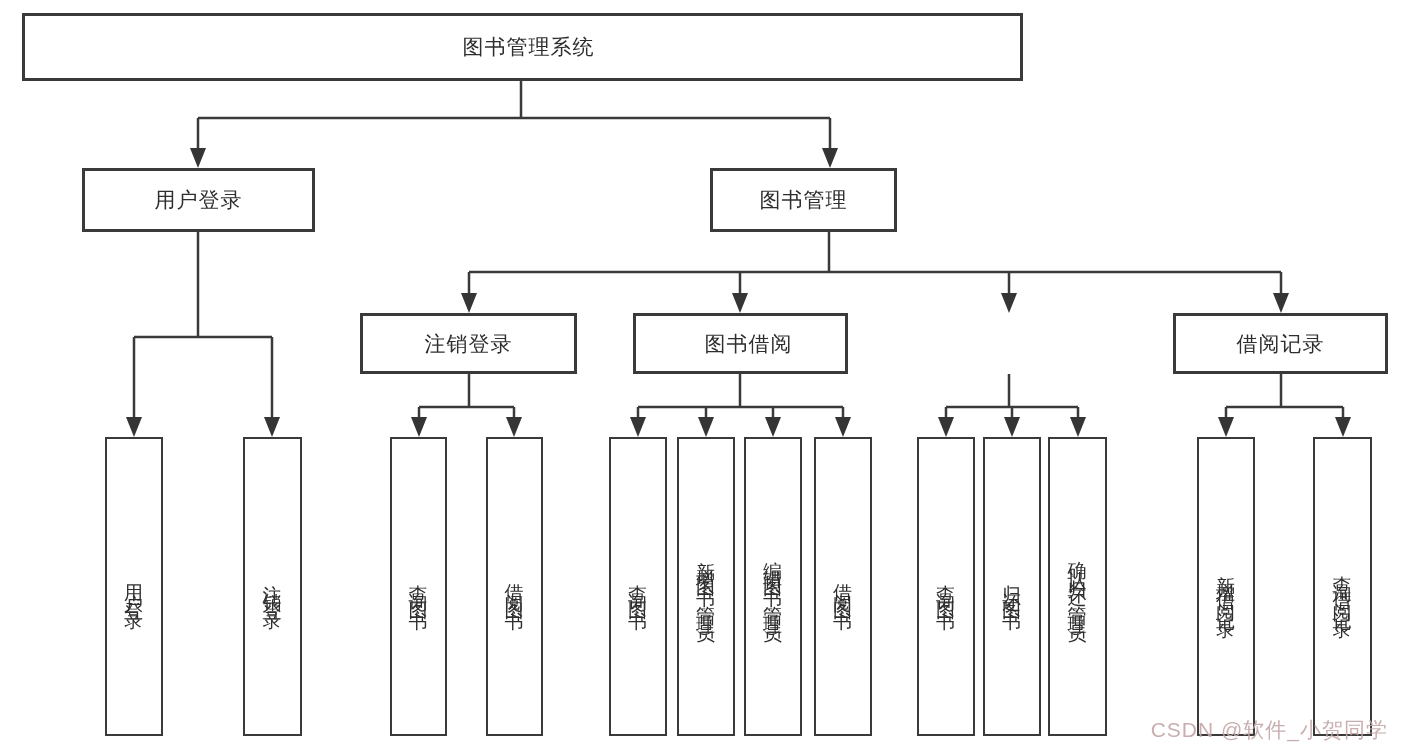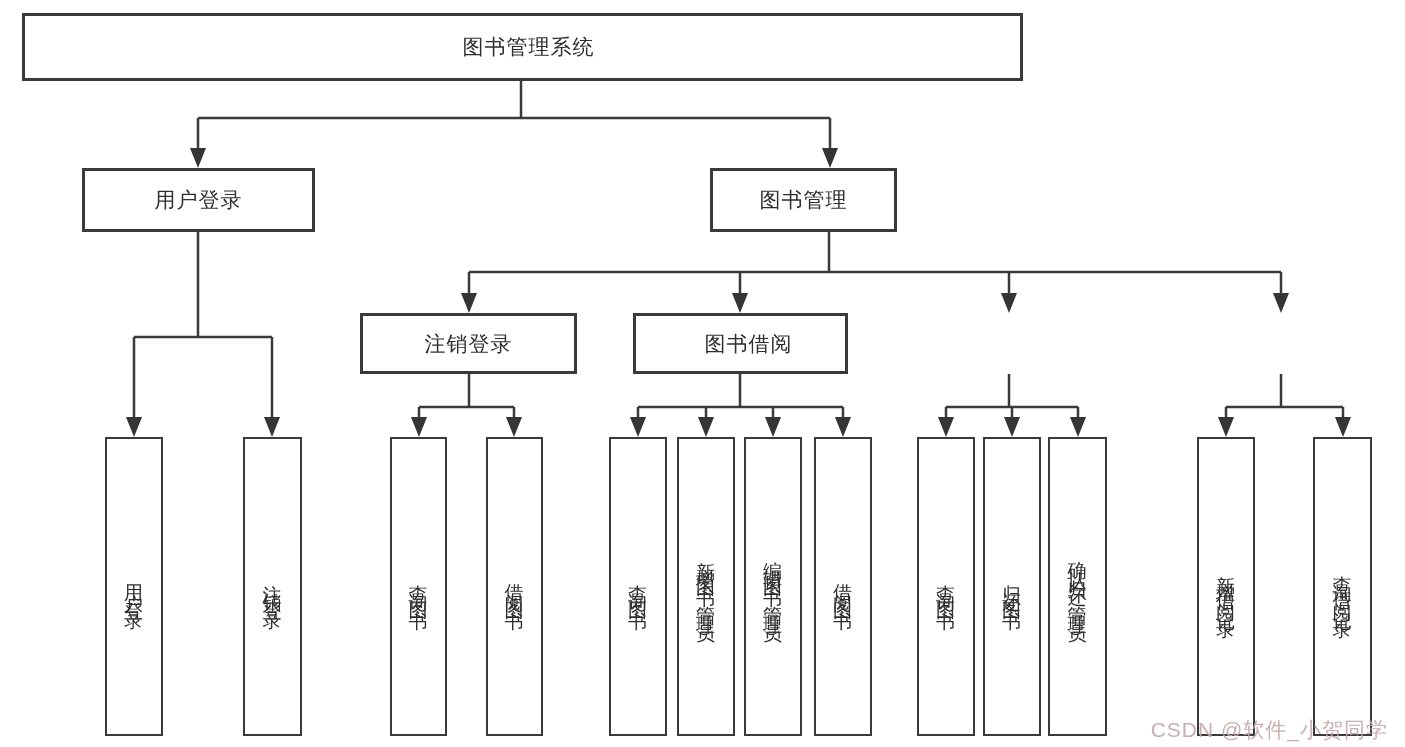--- a/index.html
+++ b/index.html
@@ -125,20 +125,21 @@
     <polygon points="1335,417 1351,417 1343,437" fill="#353535"></polygon>
   </svg>
 
   <div class="node n-root">图书管理系统</div>
 
   <div class="node n-user">用户登录</div>
   <div class="node n-book">图书管理</div>
 
   <div class="node n-newbook">注销登录</div>
   <div class="node n-borrow">图书借阅</div>
+  <div class="node n-records">借阅记录</div>
 
   <div class="leaf l-u1">
     <span>用户登录</span>
   </div>
   <div class="leaf l-u2">
     <span>注销登录</span>
   </div>
 
   <div class="leaf l-n1">
     <span>查询图书</span>

